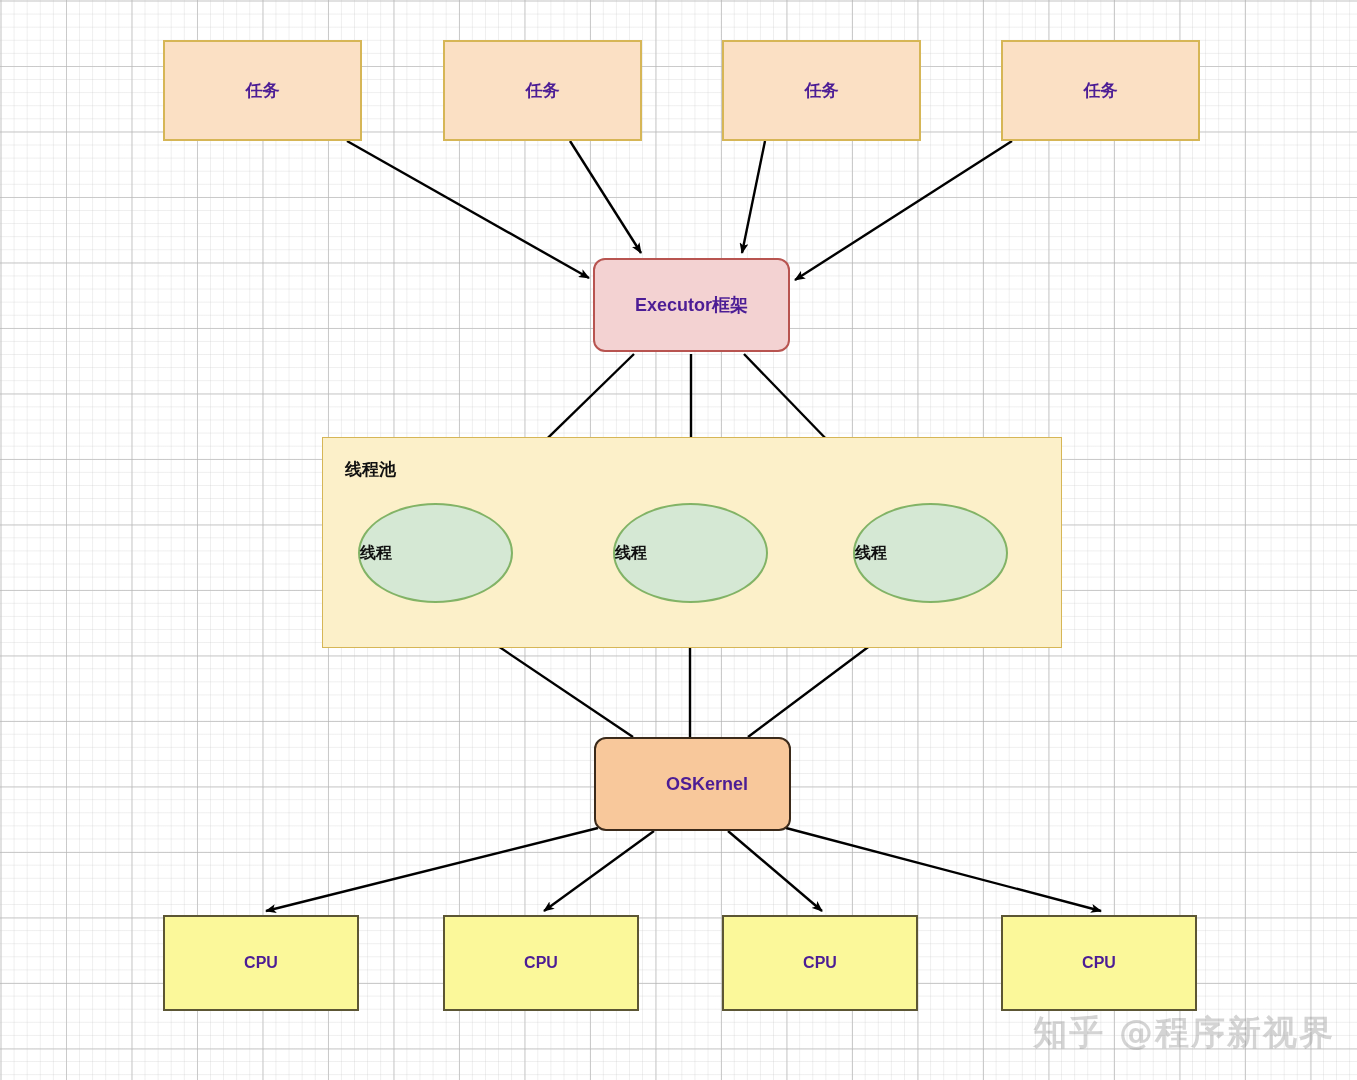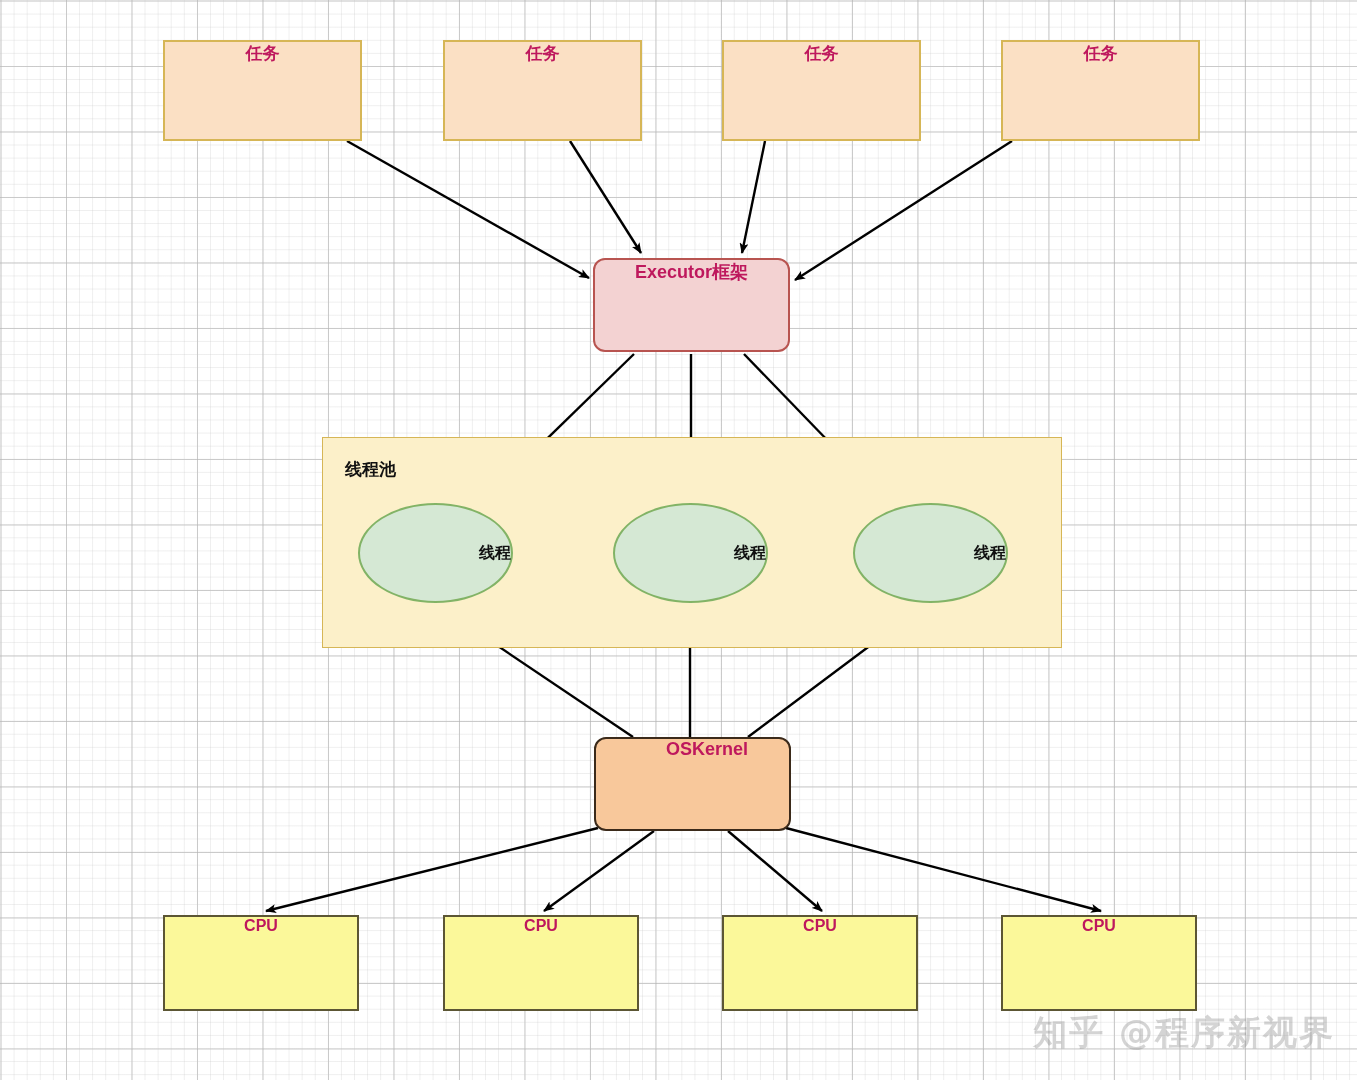--- a/index.html
+++ b/index.html
@@ -32,23 +32,23 @@
     left: 0;
     top: 0;
     width: 1357px;
     height: 1080px;
     pointer-events: none;
   }
   .node {
     position: absolute;
     box-sizing: border-box;
     display: flex;
-    align-items: flex-start;
+    align-items: center;
     justify-content: center;
-    color: #be185d;
+    color: #4c1d95;
     text-align: center;
   }
   .task-box {
     width: 199px;
     height: 101px;
     background: #fbe0c4;
     border: 2px solid #d6b656;
     font-size: 17px;
     font-weight: bold;
   }
@@ -94,21 +94,21 @@
   .thread-ellipse {
     position: absolute;
     box-sizing: border-box;
     width: 155px;
     height: 100px;
     background: #d5e8d4;
     border: 2px solid #82b366;
     border-radius: 50%;
     display: flex;
     align-items: center;
-    justify-content: flex-end;
+    justify-content: flex-start;
     font-size: 16px;
     font-weight: bold;
     color: #111111;
   }
   .watermark {
     position: absolute;
     right: 22px;
     bottom: 24px;
     font-size: 34px;
     color: rgba(120,120,120,0.32);

